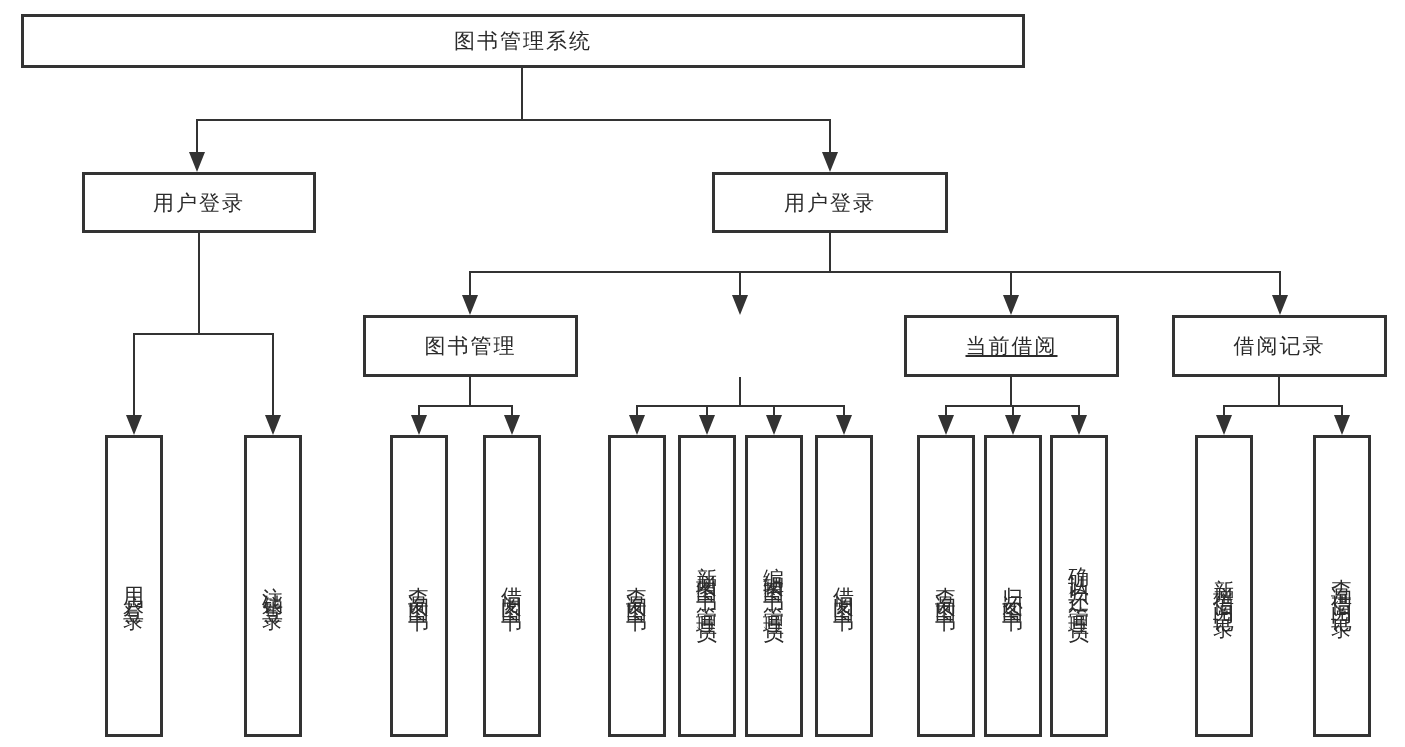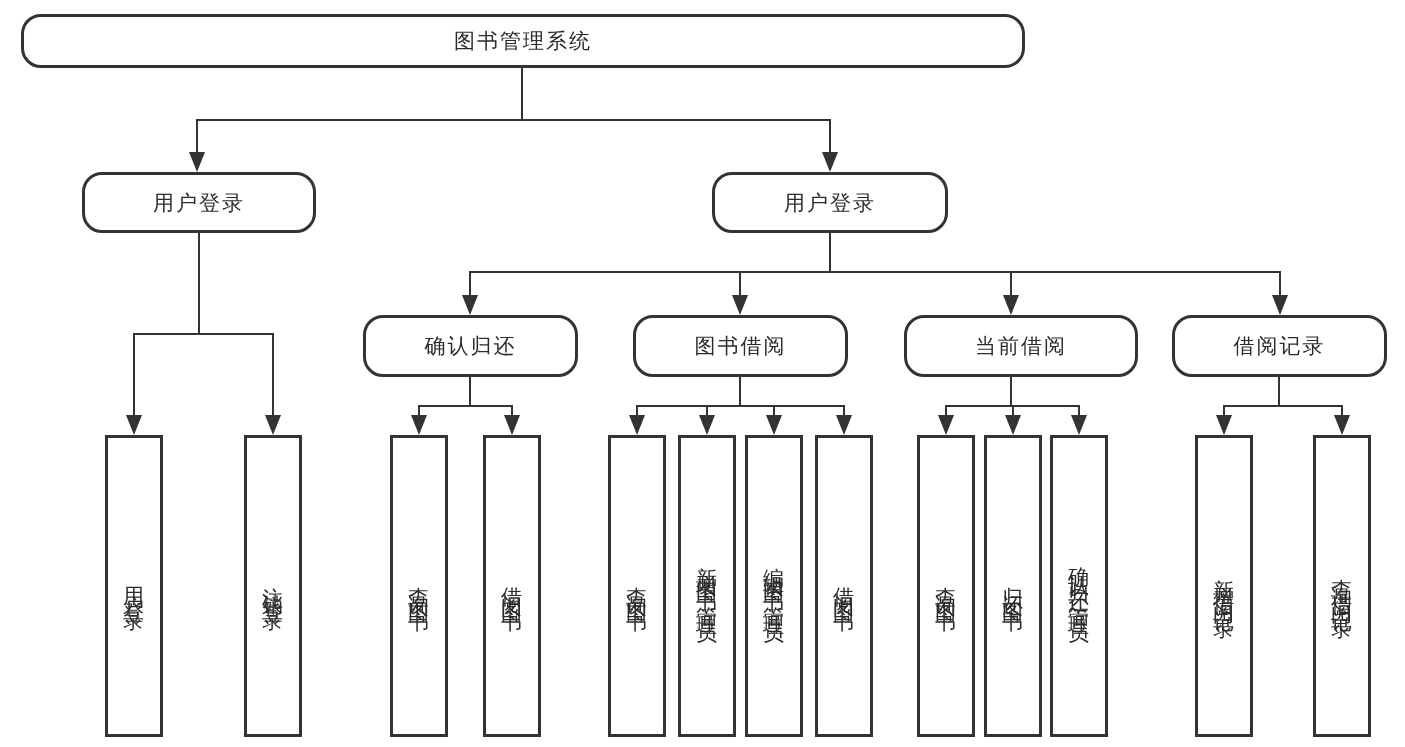--- a/index.html
+++ b/index.html
@@ -4,21 +4,21 @@
 <style>
   html,body{margin:0;padding:0;background:#ffffff;}
   .canvas{
     position:relative;width:1405px;height:747px;background:#ffffff;
     font-family:"Liberation Sans","DejaVu Sans",sans-serif;overflow:hidden;
   }
   .box{
     position:absolute;background:#ffffff;border:3px solid #333333;box-sizing:border-box;
     display:flex;align-items:center;justify-content:center;color:#2b2b2b;
   }
-  .hbox{font-size:21px;letter-spacing:2px;white-space:nowrap;border-radius:20px;}
+  .hbox{font-size:21px;letter-spacing:2px;white-space:nowrap;}
   .vbox{writing-mode:vertical-rl;text-orientation:mixed;font-size:21px;letter-spacing:8px;line-height:1;}
   .line{position:absolute;background:#333333;}
   .arrow{
     position:absolute;width:0;height:0;
     border-left:8px solid transparent;border-right:8px solid transparent;
     border-top:20px solid #333333;
   }
   .watermark{
     position:absolute;right:8px;top:719px;z-index:5;
     color:#b5b5b5;opacity:.92;font-size:19px;letter-spacing:1px;white-space:nowrap;
@@ -52,23 +52,22 @@
   <div class="line" style="left:469px;top:271px;width:812px;height:2px;"></div>
   <div class="line" style="left:469px;top:271px;width:2px;height:26px;"></div>
   <div class="line" style="left:739px;top:271px;width:2px;height:26px;"></div>
   <div class="line" style="left:1010px;top:271px;width:2px;height:26px;"></div>
   <div class="line" style="left:1279px;top:271px;width:2px;height:26px;"></div>
   <div class="arrow" style="left:462px;top:295px;"></div>
   <div class="arrow" style="left:732px;top:295px;"></div>
   <div class="arrow" style="left:1003px;top:295px;"></div>
   <div class="arrow" style="left:1272px;top:295px;"></div>
 
-  <div class="box hbox" style="left:363px;top:315px;width:215px;height:62px;">确认归还</div>
-  <div class="box hbox" style="left:633px;top:315px;width:215px;height:62px;">图书借阅</div>
-  <div class="box hbox" style="left:904px;top:315px;width:234px;height:62px;">当前借阅</div>
+  <div class="box hbox" style="left:363px;top:315px;width:215px;height:62px;">图书管理</div>
+  <div class="box hbox" style="left:904px;top:315px;width:215px;height:62px;text-decoration:underline;">当前借阅</div>
   <div class="box hbox" style="left:1172px;top:315px;width:215px;height:62px;">借阅记录</div>
 
   <div class="line" style="left:469px;top:377px;width:2px;height:30px;"></div>
   <div class="line" style="left:418px;top:405px;width:95px;height:2px;"></div>
   <div class="line" style="left:418px;top:405px;width:2px;height:12px;"></div>
   <div class="line" style="left:511px;top:405px;width:2px;height:12px;"></div>
   <div class="arrow" style="left:411px;top:415px;"></div>
   <div class="arrow" style="left:504px;top:415px;"></div>
 
   <div class="line" style="left:739px;top:377px;width:2px;height:30px;"></div>

